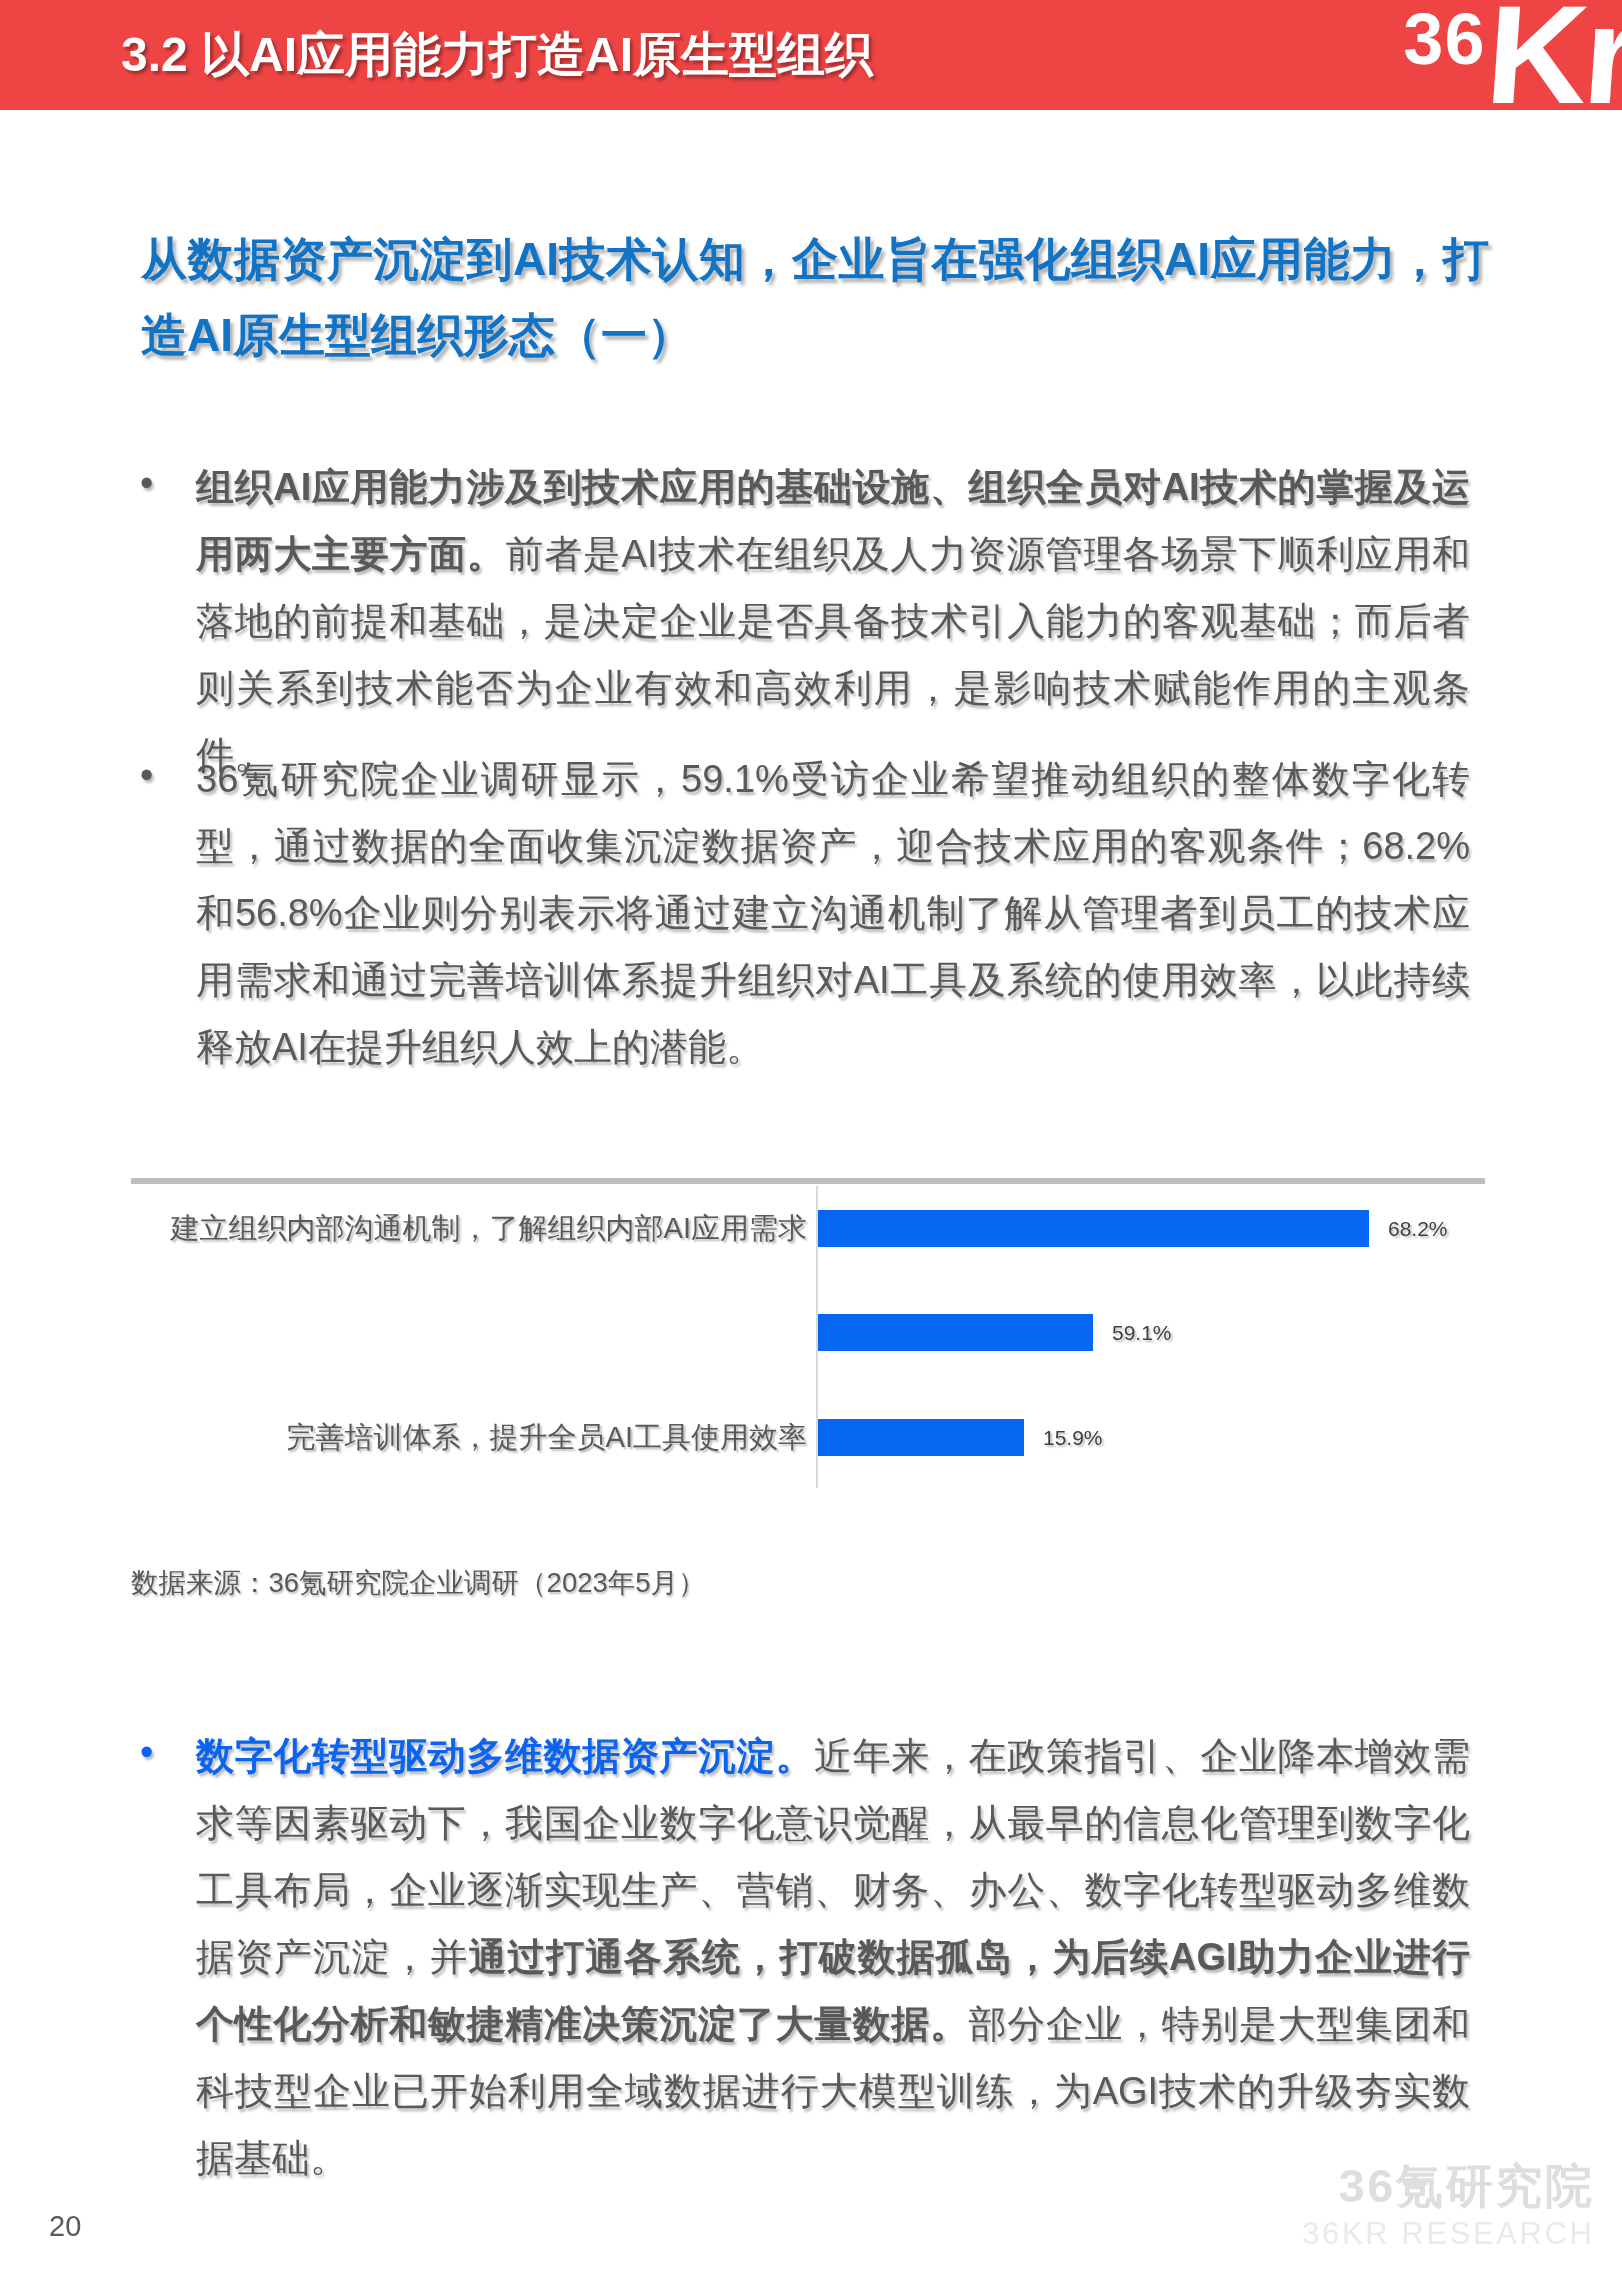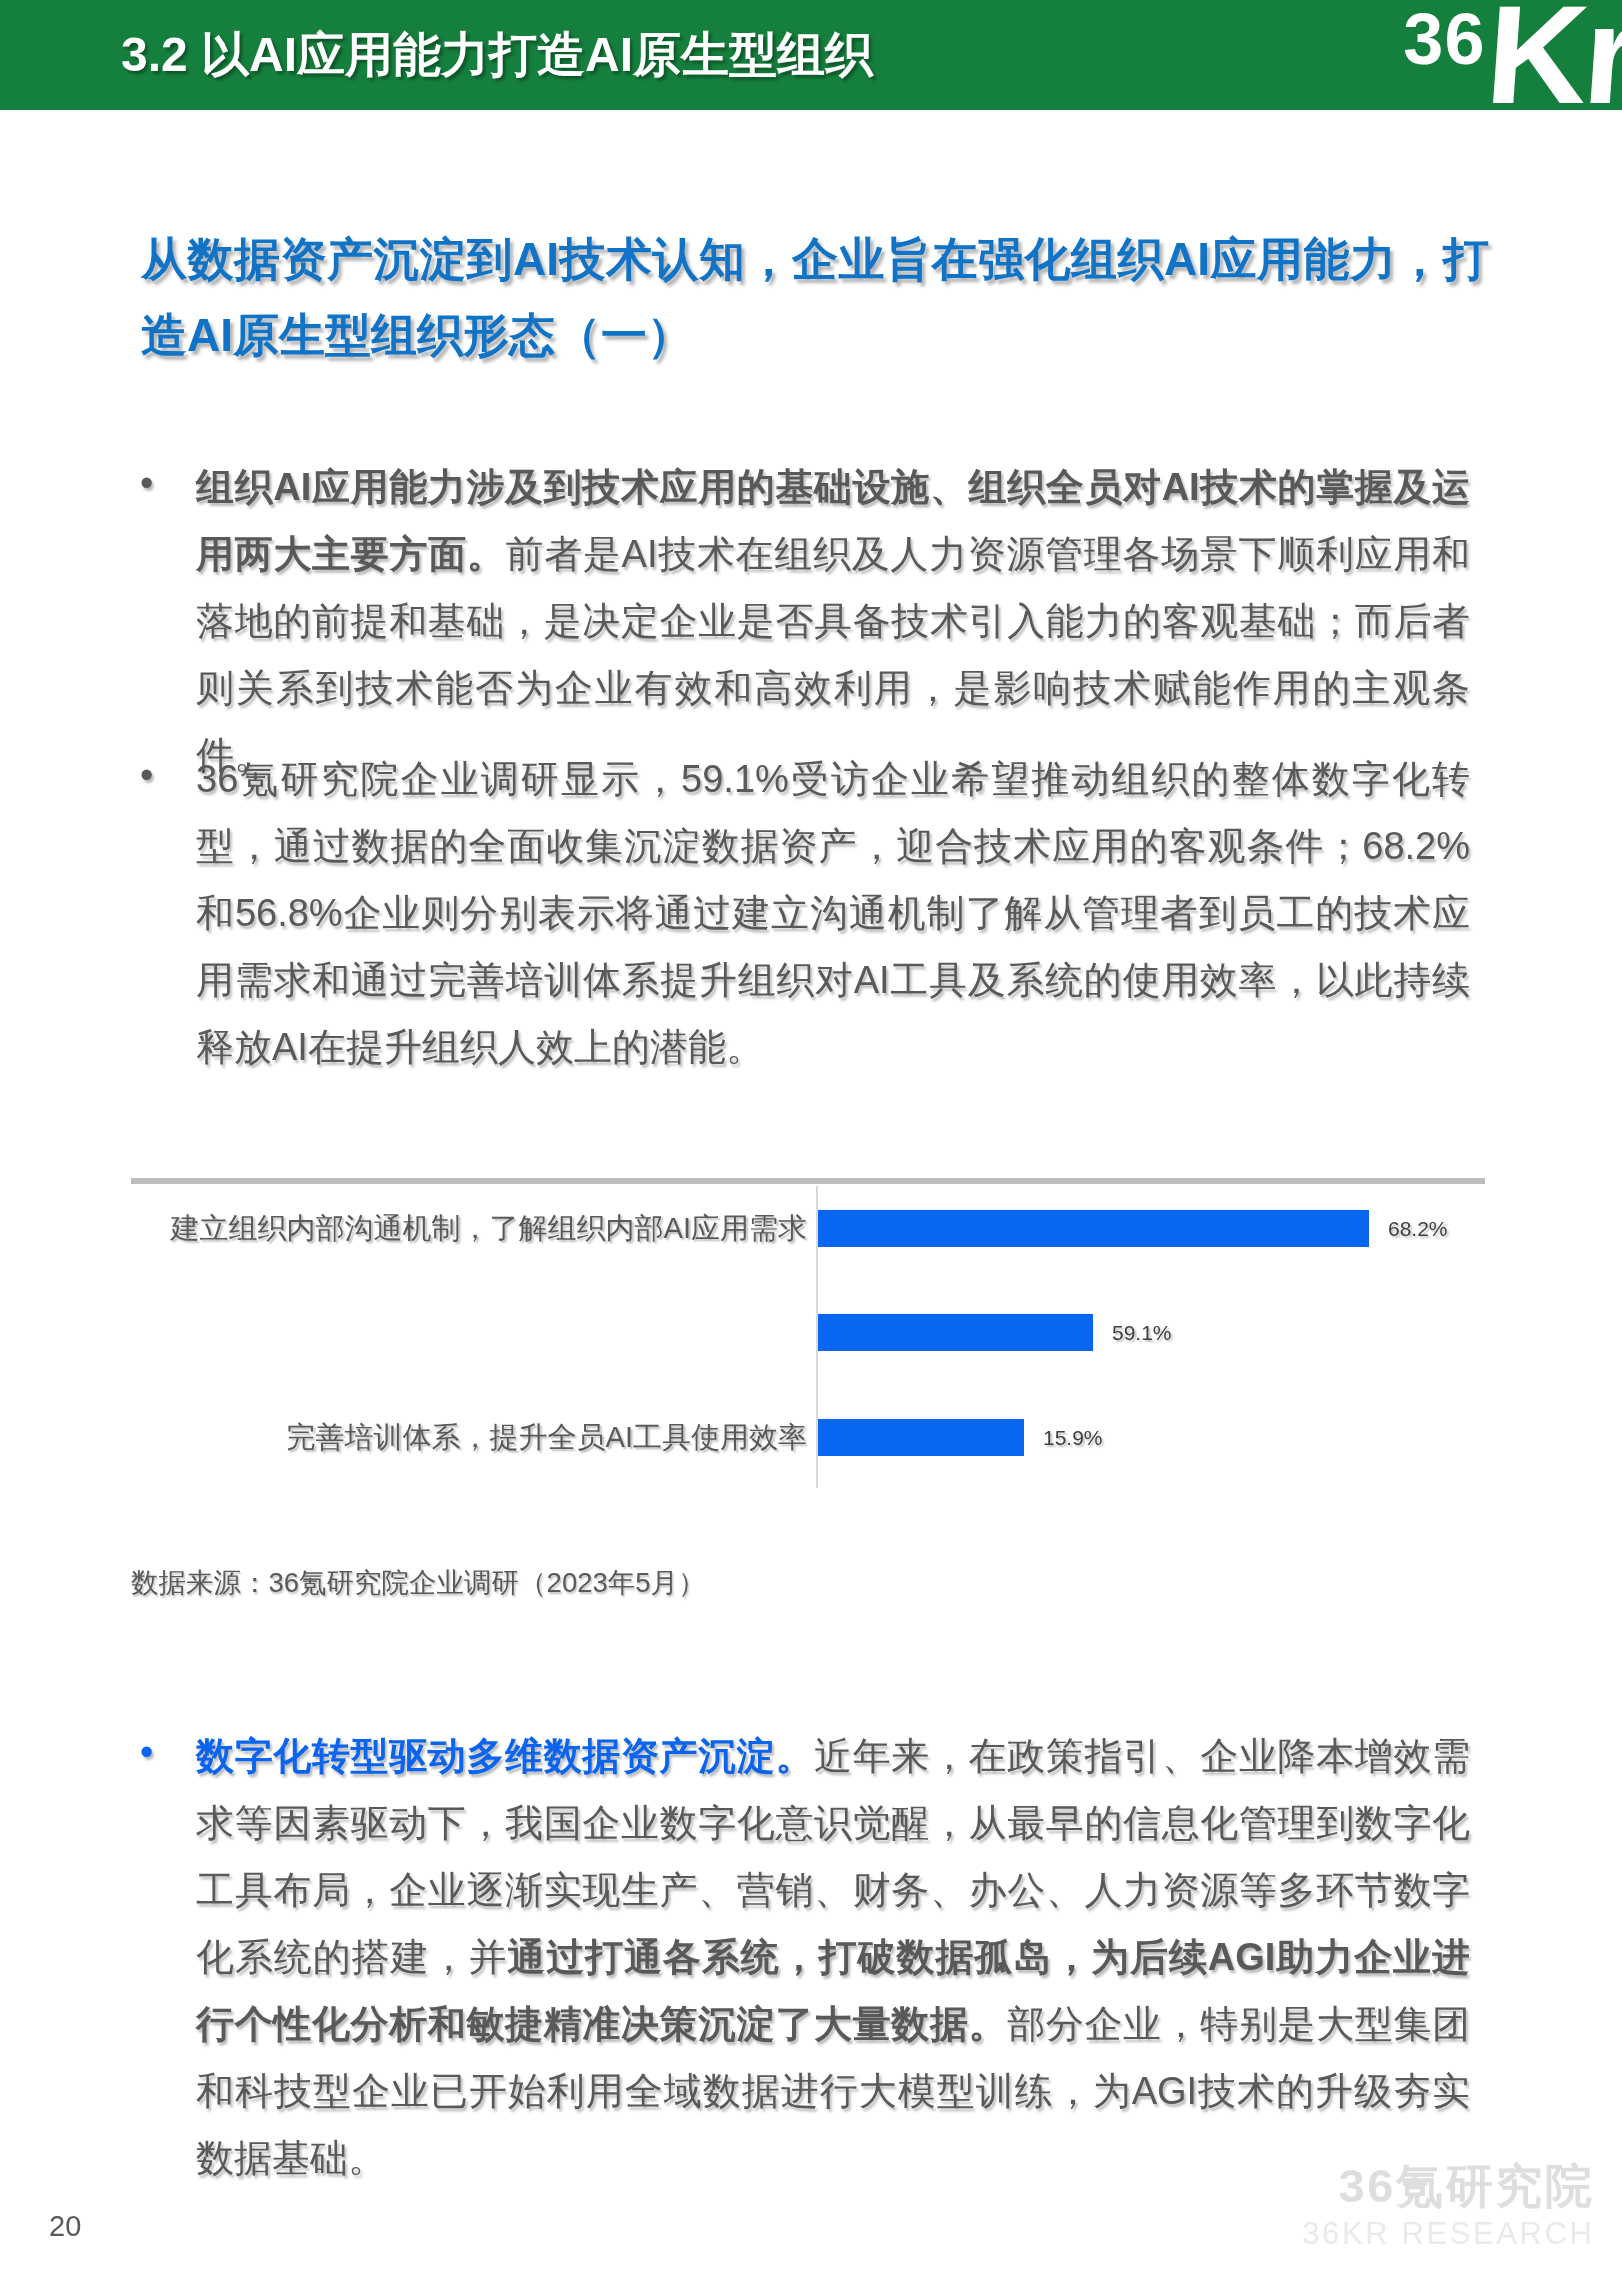--- a/index.html
+++ b/index.html
@@ -2,21 +2,21 @@
 <html style="font-size:10.5px"><head>
 <meta charset="utf-8">
 <style>
   html,body { margin:0; padding:0; background:#888; }
   .page {
     position:relative; width:1622px; height:2295px; background:#ffffff;
     overflow:hidden; font-family:"Liberation Sans","DejaVu Sans",sans-serif;
     margin:0 auto;
   }
   
-  .header-bar { position:absolute; top:0; left:0; width:1622px; height:110px; background:#15803d; overflow:hidden; }
+  .header-bar { position:absolute; top:0; left:0; width:1622px; height:110px; background:#ef4444; overflow:hidden; }
   .header-title {
     position:absolute; left:121px; top:0; height:110px; line-height:110px;
     font-size:48px; font-weight:bold; color:#ffffff; white-space:nowrap;
     text-shadow:2.6px 3.3px 3.3px rgba(0,0,0,0.35);
   }
   .logo { position:absolute; right:-13px; top:2.6px; color:#ffffff; display:flex; align-items:flex-start; }
   .logo-36 { font-size:72px; font-weight:bold; line-height:0.95; letter-spacing:1.3px; margin-top:2.6px; }
   .logo-kr { font-size:140px; font-weight:bold; line-height:0.74; margin-left:1.3px; letter-spacing:-3.9px; transform:skewX(-4deg); }
   
   .main-title {
@@ -114,21 +114,21 @@
       <div class="chart-label">完善培训体系，提升全员AI工具使用效率</div>
       <div class="bar" style="width: 206px; background: rgb(7, 103, 242);"></div>
       <div class="chart-value" style="left: 1043px;">15.9%</div>
     </div>
   </div>
 
   <div class="source-note">数据来源：36氪研究院企业调研（2023年5月）</div>
 
   <div class="bullet" id="bullet3">
     <span class="dot dot-blue">•</span>
-    <span class="blue-bold">数字化转型驱动多维数据资产沉淀。</span><span>近年来，在政策指引、企业降本增效需求等因素驱动下，我国企业数字化意识觉醒，从最早的信息化管理到数字化工具布局，企业逐渐实现生产、营销、财务、办公、人力资源等多环节数字化系统的搭建，并</span><span class="bold">通过打通各系统，打破数据孤岛，为后续AGI助力企业进行个性化分析和敏捷精准决策沉淀了大量数据。</span><span>部分企业，特别是大型集团和科技型企业已开始利用全域数据进行大模型训练，为AGI技术的升级夯实数据基础。</span>
+    <span class="blue-bold">数字化转型驱动多维数据资产沉淀。</span><span>近年来，在政策指引、企业降本增效需求等因素驱动下，我国企业数字化意识觉醒，从最早的信息化管理到数字化工具布局，企业逐渐实现生产、营销、财务、办公、数字化转型驱动多维数据资产沉淀，并</span><span class="bold">通过打通各系统，打破数据孤岛，为后续AGI助力企业进行个性化分析和敏捷精准决策沉淀了大量数据。</span><span>部分企业，特别是大型集团和科技型企业已开始利用全域数据进行大模型训练，为AGI技术的升级夯实数据基础。</span>
   </div>
 
   <div class="page-number">20</div>
   <div class="watermark">
     <div class="wm1">36氪研究院</div>
     <div class="wm2">36KR  RESEARCH</div>
   </div>
 
 </div>
 

